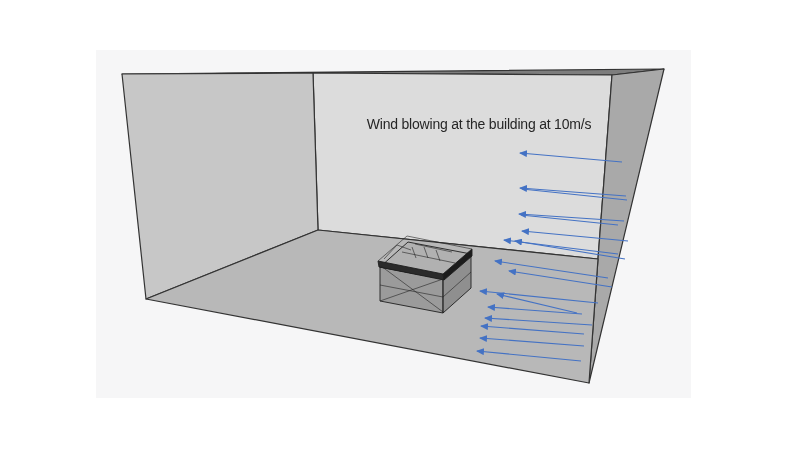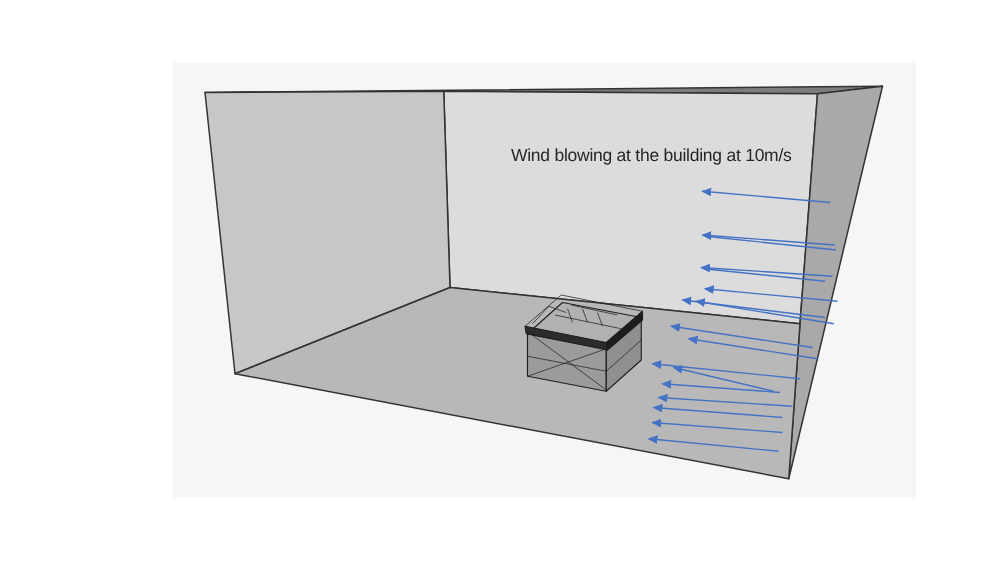--- a/index.html
+++ b/index.html
@@ -1,17 +1,17 @@
 <!DOCTYPE html>
 <html><head>
 <meta charset="utf-8">
 <style>
   html,body{margin:0;padding:0;background:#ffffff;}
   body{width:800px;height:450px;overflow:hidden;font-family:"Liberation Sans",sans-serif;}
-  .scene-wrap{position:relative;width:640px;height:450px;padding-left:42px;}
+  .scene-wrap{position:relative;width:640px;height:450px;}
   svg{display:block;}
   text.annotation{font-family:"Liberation Sans",sans-serif;font-size:14px;letter-spacing:-0.2px;}
 </style>
 </head>
 <body>
 
 <div class="scene-wrap">
   <svg id="scene-svg" width="800" height="450" viewBox="0 0 800 450">
     <defs>
       <marker id="arrowhead" markerUnits="userSpaceOnUse" markerWidth="8" markerHeight="7" refX="7" refY="3.5" orient="auto">

